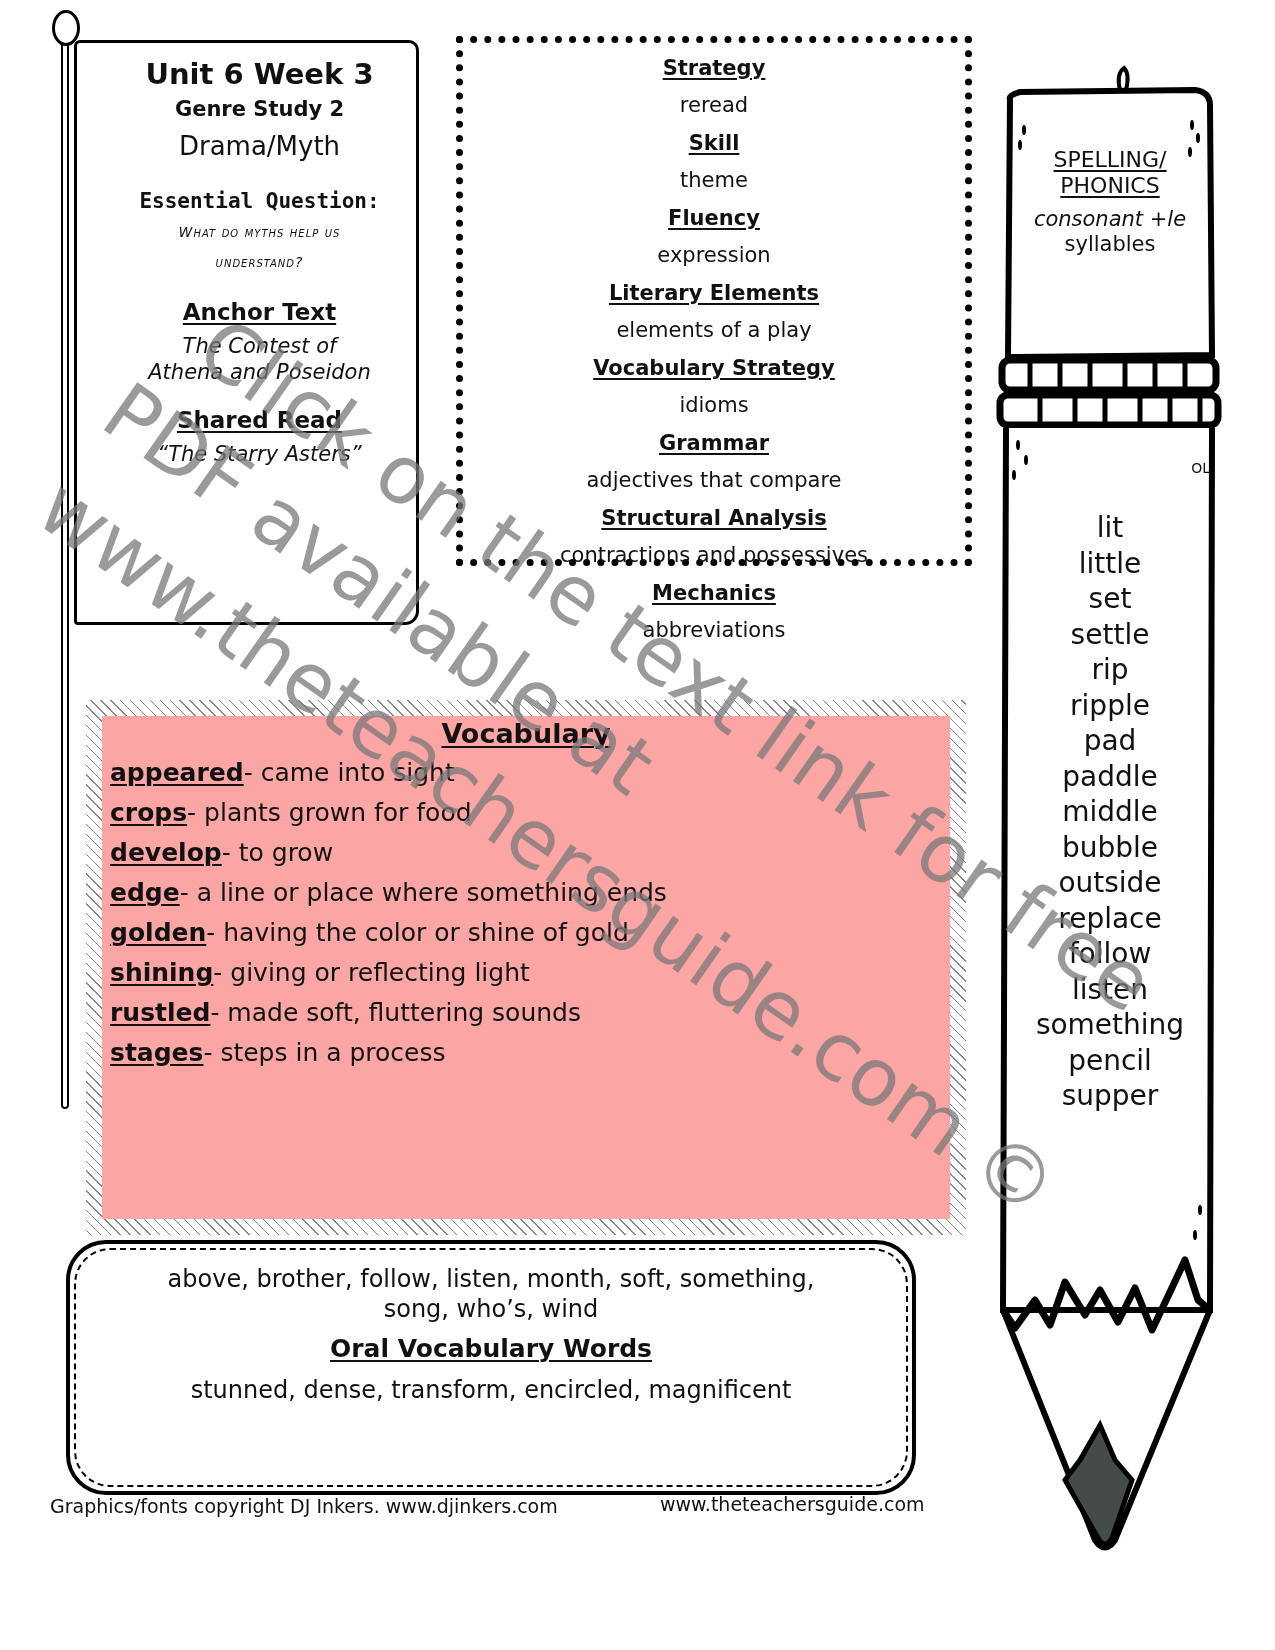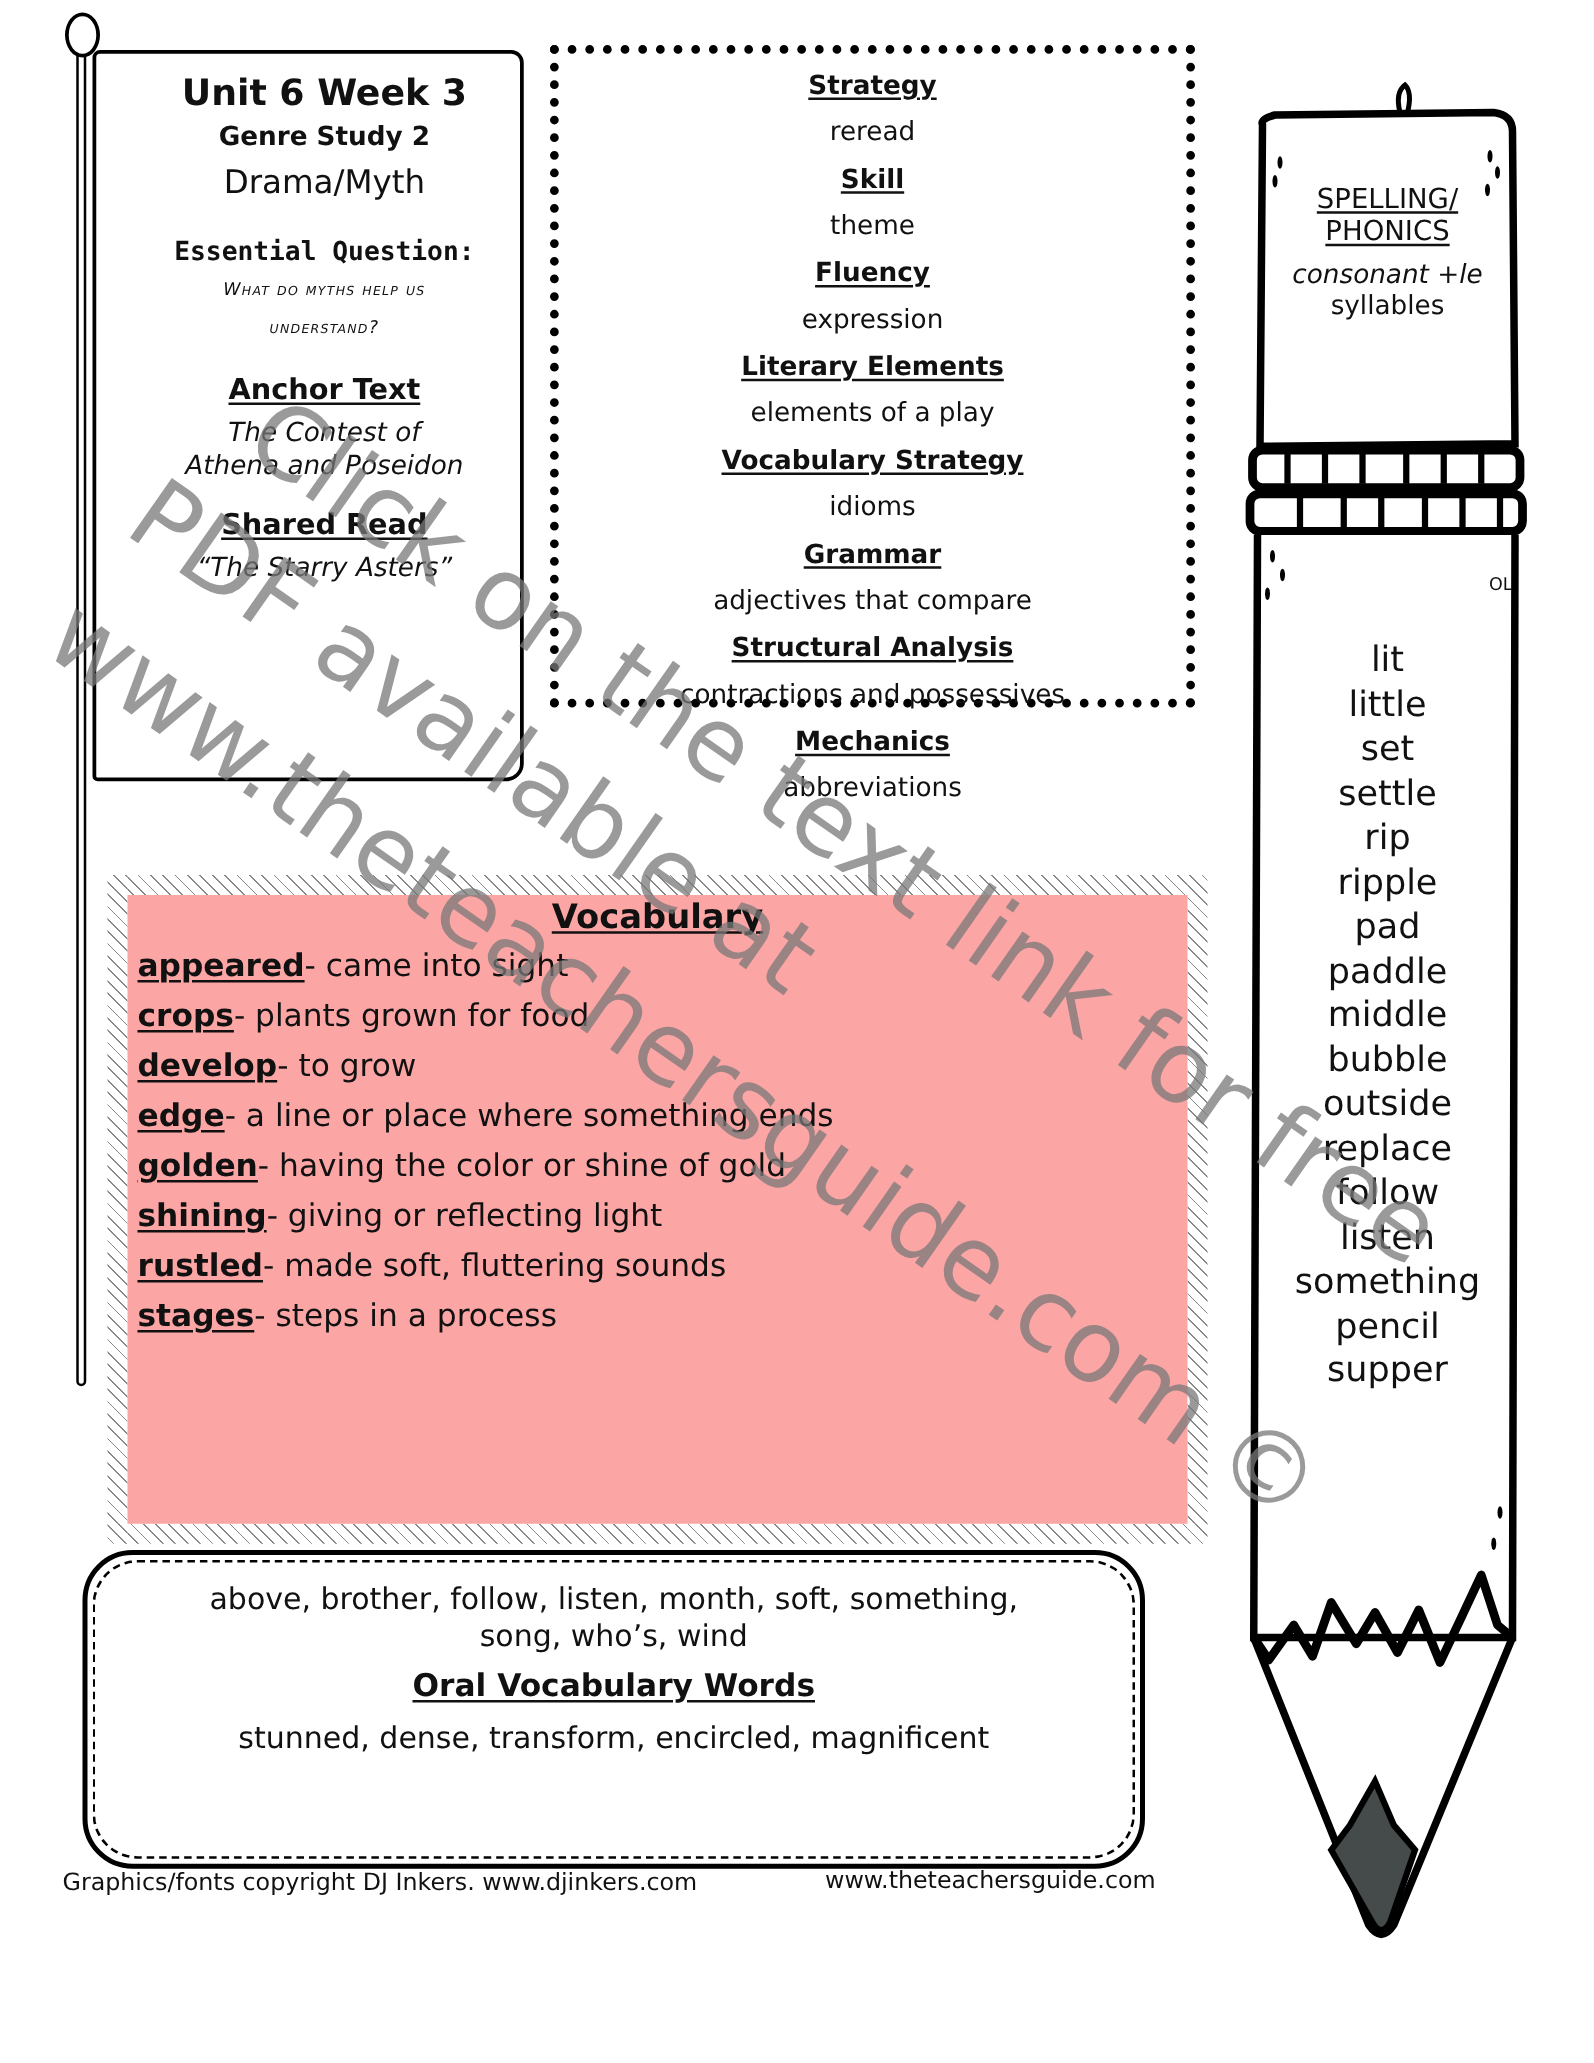--- a/index.html
+++ b/index.html
@@ -15,21 +15,21 @@
   #flag .inner{position:absolute;left:0;right:0;top:0;padding-left:26px;}
   .flag-title{font-size:29px;font-weight:bold;margin-top:14px;}
   .flag-sub{font-size:21px;font-weight:bold;margin-top:6px;}
   .flag-genre{font-size:26px;margin-top:10px;}
   .eq-label{font-family:"DejaVu Sans Mono","Liberation Mono",monospace;font-weight:bold;font-size:21px;margin-top:28px;}
   .eq-text{font-size:14px;font-style:italic;font-variant:small-caps;letter-spacing:1px;line-height:30px;margin-top:4px;}
   .fl-h{font-size:23px;font-weight:bold;margin-top:22px;}
   .fl-t{font-size:21px;font-style:italic;line-height:26px;margin-top:8px;}
 
   
-  #skills{left:440px;top:36px;width:516px;height:530px;box-sizing:border-box;border:7px dotted #000;}
+  #skills{left:456px;top:36px;width:516px;height:530px;box-sizing:border-box;border:7px dotted #000;}
   .sk-h{font-size:21px;font-weight:bold;line-height:30px;}
   .sk-v{font-size:21px;line-height:45px;}
   #vocab-frame{left:86px;top:700px;width:880px;height:535px;box-sizing:border-box;border:16px solid #000;
     border-image:repeating-linear-gradient(45deg,#fff 0 3px,#888 3px 4px,#fff 4px 7px) 16;}
   #vocab-inner{left:102px;top:716px;width:848px;height:503px;background:#fca5a5;}
   .vc-title{font-size:27px;font-weight:bold;}
   .vc-row{font-size:25px;line-height:40px;white-space:nowrap;}
   .vc-word{font-weight:bold;text-decoration:underline;text-underline-offset:3px;text-decoration-thickness:2px;}
 
   

